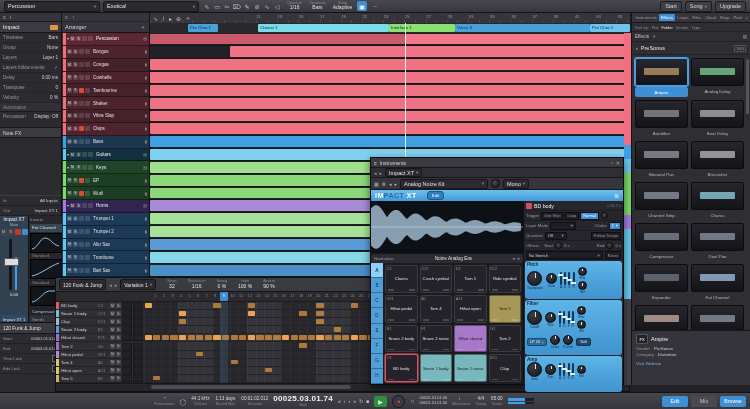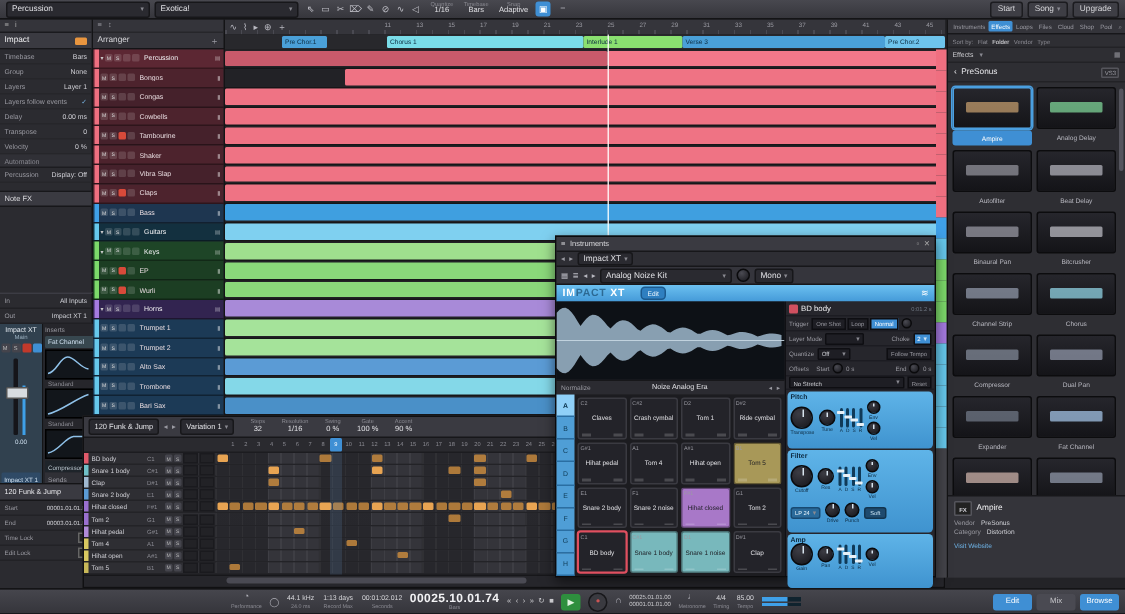--- a/index.html
+++ b/index.html
@@ -1481,21 +1481,21 @@
         <div class="vstack">
           <span class="a">1:13 days</span>
           <span class="b">Record Max</span>
         </div>
         <div class="vstack">
           <span class="a">00:01:02.012</span>
           <span class="b">Seconds</span>
         </div>
       </div>
     <div class="vstack">
-      <span class="bb-big">00025.10.01.74</span>
+      <span class="bb-big">00025.03.01.74</span>
       <span class="b">Bars</span>
     </div>
     <div class="bb-tr">
       <span>«</span>
       <span>‹</span>
       <span>›</span>
       <span>»</span>
       <span>↻</span>
       <span>■</span>
     </div>

